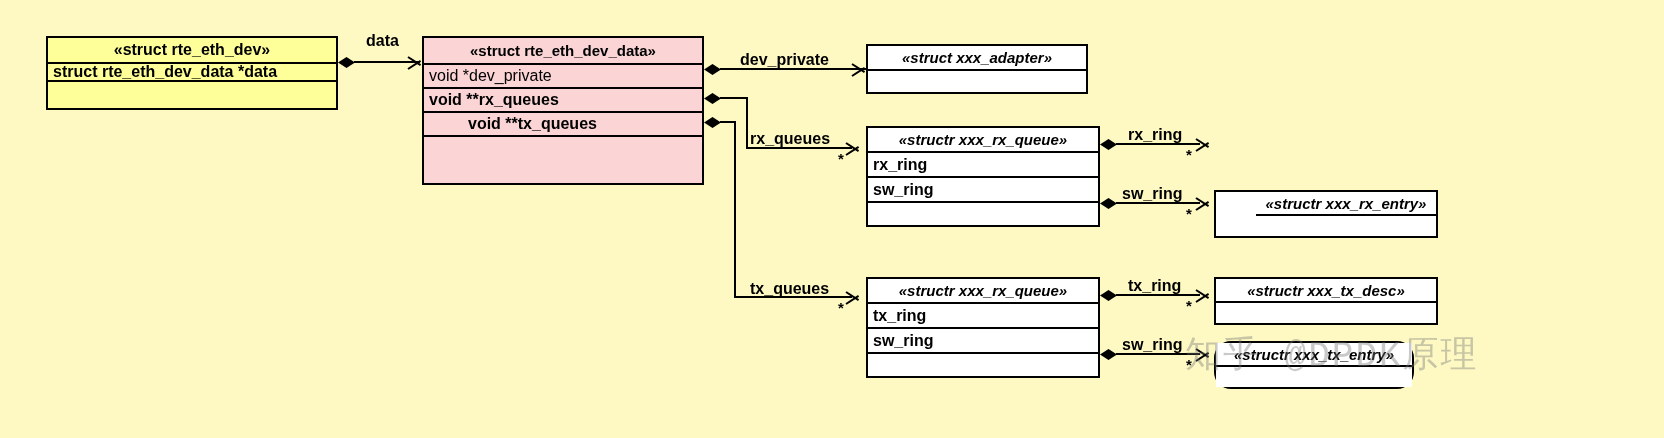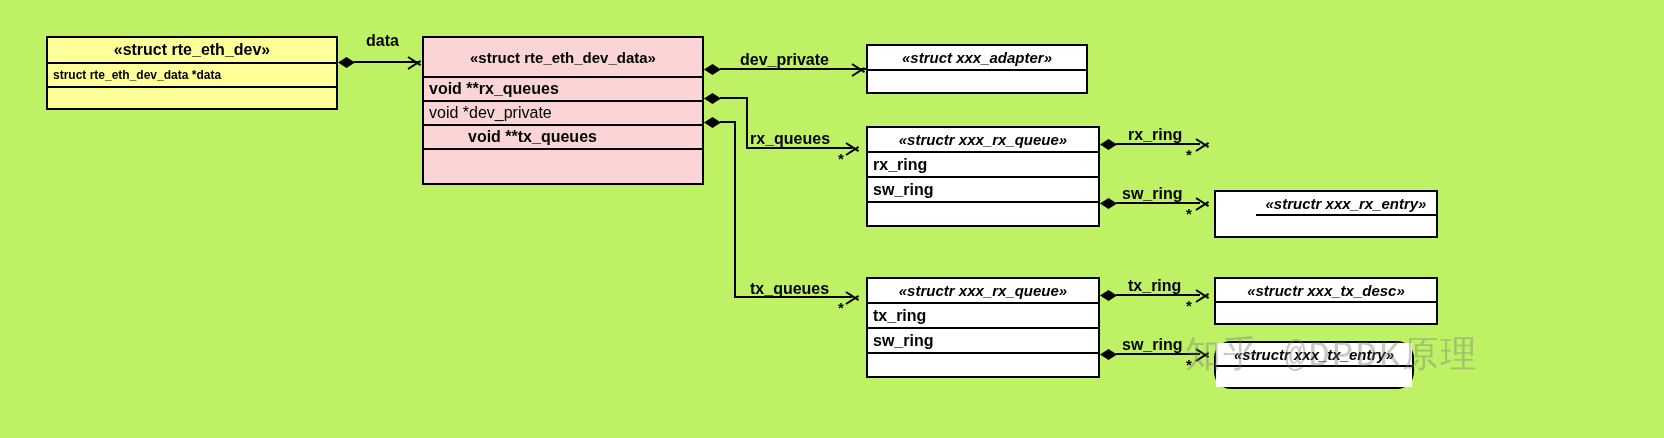--- a/index.html
+++ b/index.html
@@ -7,21 +7,21 @@
     padding: 0;
     background: #ffffff;
   }
   body {
     font-family: "Liberation Sans", sans-serif;
   }
   #canvas {
     position: relative;
     width: 1664px;
     height: 438px;
-    background: #bef264;
+    background: #fef9c3;
     overflow: hidden;
   }
 
   
   .uml-box {
     position: absolute;
     box-sizing: border-box;
     border: 2px solid #000000;
     background: #ffffff;
     display: flex;
@@ -119,28 +119,28 @@
     font-family: Liberation Mono, monospace;
   }
 </style>
 </head>
 <body>
 
 <div id="canvas">
 
   <div class="uml-box fill-yellow" style="left:46px; top:36px; width:292px; height:74px;">
     <div class="uml-row uml-title t-plainbold fill-yellow" style="height:26px; font-size:16px;">«struct rte_eth_dev»</div>
-    <div class="uml-row uml-attr fill-yellow" style="height:24px; font-size:12px; font-weight:bold;">struct rte_eth_dev_data *data</div>
+    <div class="uml-row uml-attr fill-yellow" style="height:18px; font-size:16px; font-weight:bold;">struct rte_eth_dev_data *data</div>
     <div class="uml-row uml-empty fill-yellow"></div>
   </div>
 
   <div class="uml-box fill-pink" style="left:422px; top:36px; width:282px; height:149px;">
-    <div class="uml-row uml-title t-plainbold fill-pink" style="height:40px; font-size:15px;">«struct rte_eth_dev_data»</div>
+    <div class="uml-row uml-title t-plainbold fill-pink" style="height:27px; font-size:15px;">«struct rte_eth_dev_data»</div>
+    <div class="uml-row uml-attr fill-pink" style="height:24px; font-size:16px; font-weight:normal;">void *dev_private</div>
     <div class="uml-row uml-attr fill-pink" style="height:24px; font-size:16px; font-weight:bold;">void **rx_queues</div>
-    <div class="uml-row uml-attr fill-pink" style="height:24px; font-size:16px; font-weight:normal;">void *dev_private</div>
     <div class="uml-row uml-attr fill-pink" style="height:24px; font-size:16px; font-weight:bold;padding-left:44px;">void **tx_queues</div>
     <div class="uml-row uml-empty fill-pink"></div>
   </div>
 
   <div class="uml-box fill-white" style="left:866px; top:44px; width:222px; height:50px;">
     <div class="uml-row uml-title t-bolditalic fill-white" style="height:25px; font-size:15px;">«struct xxx_adapter»</div>
     <div class="uml-row uml-empty fill-white"></div>
   </div>
 
   <div class="uml-box fill-white" style="left:866px; top:126px; width:234px; height:101px;">

